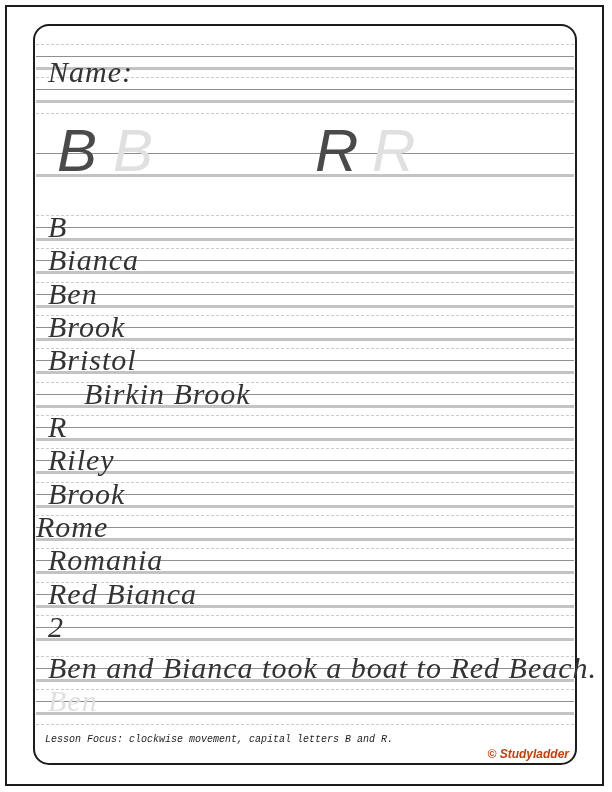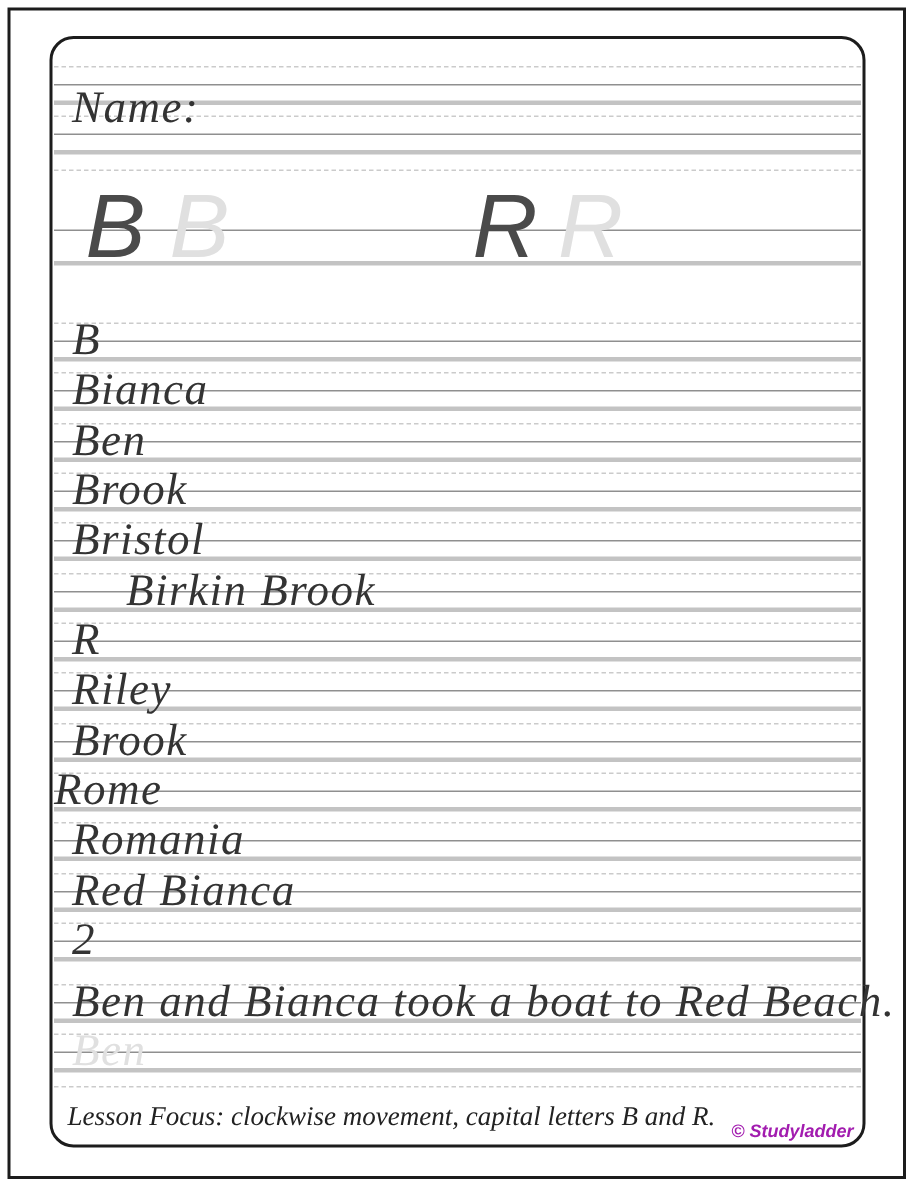--- a/index.html
+++ b/index.html
@@ -49,33 +49,33 @@
     font-family:"Liberation Sans", sans-serif;
     font-style:italic;
     font-size:60px;
     line-height:60px;
     color:var(--letter,#4a4a4a);
   }
   .letter.trace{color:var(--trace,#e0e0e0);}
   .lesson{
     position:absolute;
     left:45px;top:734px;
-    font-family:Liberation Serif, serif;
+    font-family:Liberation Mono, monospace;
     font-style:italic;
-    font-size:18px;
+    font-size:10px;
     color:#222;
   }
   .copyright{
     position:absolute;
     right:43px;top:747px;
     font-family:"Liberation Sans", sans-serif;
     font-style:italic;
     font-weight:bold;
     font-size:12px;
-    color:#a21caf;
+    color:#c2410c;
   }
 </style>
 </head>
 <body>
 
 <div class="page" style="--ink: #333333; --letter: #4a4a4a; --trace: #e0e0e0; --dotted: #cbcbcb; --thin: #8f8f8f; --thick: #c3c3c3; --border: #1c1c1c;">
   <div class="outer-border"></div>
   <div class="sheet"></div>
 
   <div id="guides">

